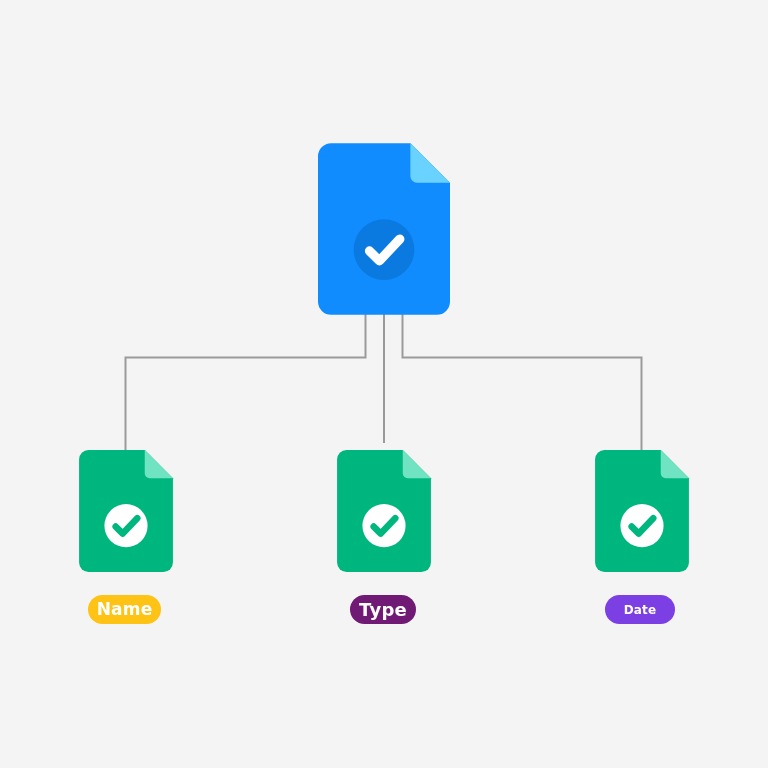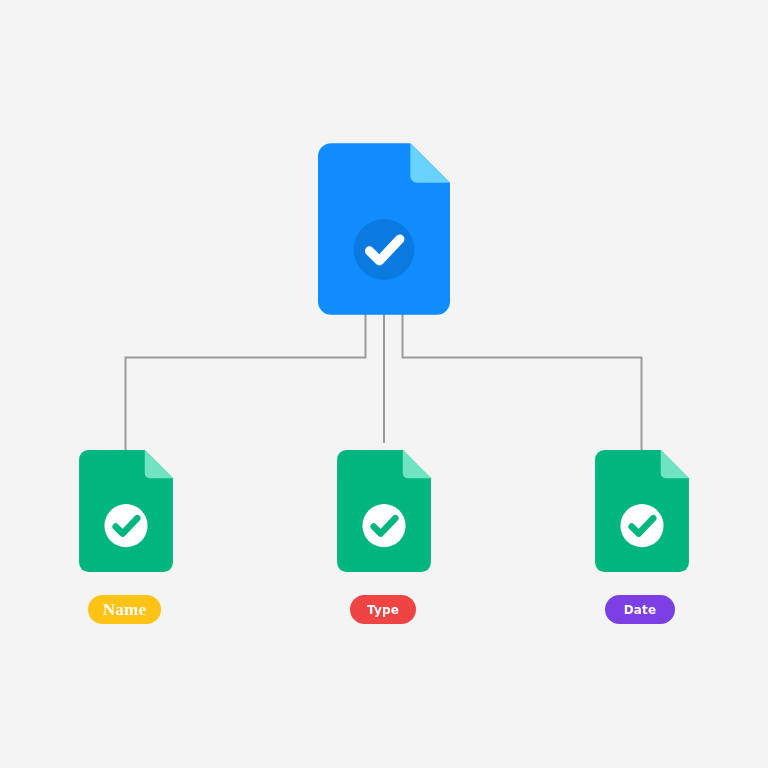--- a/index.html
+++ b/index.html
@@ -77,32 +77,32 @@
         </svg>
       </div>
       <div class="doc-node" style="left: 79px; top: 450px; width: 94px; height: 122px;">
         <svg class="doc-svg" viewBox="0 0 100 130" width="94" height="122">
           <path d="M 10 0 L 70 0 L 100 30 L 100 120 A 10 10 0 0 1 90 130 L 10 130 A 10 10 0 0 1 0 120 L 0 10 A 10 10 0 0 1 10 0 Z" fill="#00b67f"></path>
           <path d="M 70 0 L 70 25 A 5 5 0 0 0 75 30 L 100 30 Z" fill="#6fe3c2"></path>
           <circle cx="50" cy="80.6" r="23" fill="#ffffff"></circle>
           <path d="M 39 81.6 L 46.5 89.1 L 62 72.6" stroke="#00b67f" stroke-width="7" stroke-linecap="round" stroke-linejoin="round" fill="none"></path>
         </svg>
       </div>
-      <div class="pill" style="left: 88px; top: 595px; width: 73px; height: 29px; background: rgb(255, 195, 22); color: rgb(255, 255, 255); font-size: 17px; font-family: Liberation Serif, serif;">
+      <div class="pill" style="left: 88px; top: 595px; width: 73px; height: 29px; background: rgb(255, 195, 22); color: rgb(255, 255, 255); font-size: 17px;">
         <span>Name</span>
       </div>
       <div class="doc-node" style="left: 337px; top: 450px; width: 94px; height: 122px;">
         <svg class="doc-svg" viewBox="0 0 100 130" width="94" height="122">
           <path d="M 10 0 L 70 0 L 100 30 L 100 120 A 10 10 0 0 1 90 130 L 10 130 A 10 10 0 0 1 0 120 L 0 10 A 10 10 0 0 1 10 0 Z" fill="#00b67f"></path>
           <path d="M 70 0 L 70 25 A 5 5 0 0 0 75 30 L 100 30 Z" fill="#6fe3c2"></path>
           <circle cx="50" cy="80.6" r="23" fill="#ffffff"></circle>
           <path d="M 39 81.6 L 46.5 89.1 L 62 72.6" stroke="#00b67f" stroke-width="7" stroke-linecap="round" stroke-linejoin="round" fill="none"></path>
         </svg>
       </div>
-      <div class="pill" style="left: 350px; top: 595px; width: 66px; height: 29px; background: #ef4444; color: rgb(255, 255, 255); font-size: 12px;">
+      <div class="pill" style="left: 350px; top: 595px; width: 66px; height: 29px; background: #701a75; color: rgb(255, 255, 255); font-size: 18px;">
         <span>Type</span>
       </div>
       <div class="doc-node" style="left: 595px; top: 450px; width: 94px; height: 122px;">
         <svg class="doc-svg" viewBox="0 0 100 130" width="94" height="122">
           <path d="M 10 0 L 70 0 L 100 30 L 100 120 A 10 10 0 0 1 90 130 L 10 130 A 10 10 0 0 1 0 120 L 0 10 A 10 10 0 0 1 10 0 Z" fill="#00b67f"></path>
           <path d="M 70 0 L 70 25 A 5 5 0 0 0 75 30 L 100 30 Z" fill="#6fe3c2"></path>
           <circle cx="50" cy="80.6" r="23" fill="#ffffff"></circle>
           <path d="M 39 81.6 L 46.5 89.1 L 62 72.6" stroke="#00b67f" stroke-width="7" stroke-linecap="round" stroke-linejoin="round" fill="none"></path>
         </svg>
       </div>

